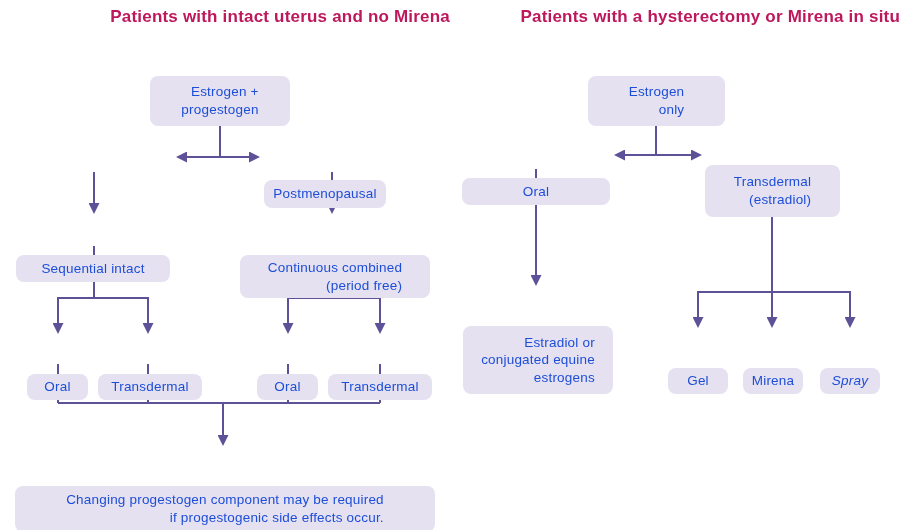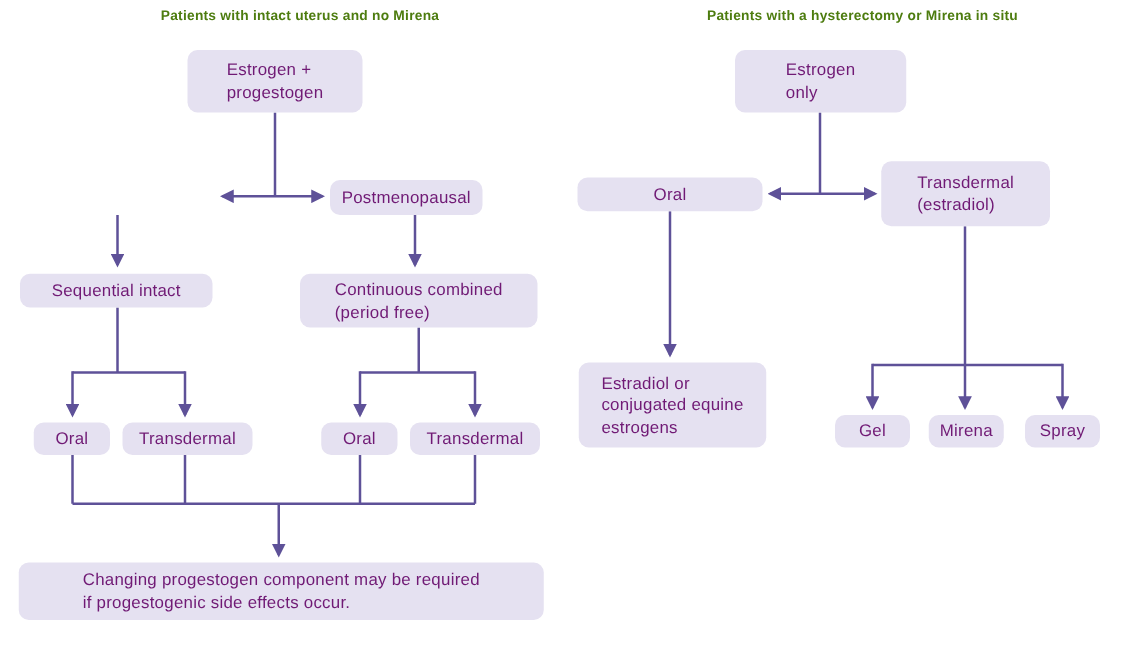--- a/index.html
+++ b/index.html
@@ -15,62 +15,63 @@
     font-family: "Liberation Sans", sans-serif;
     overflow: hidden;
   }
   svg.lines {
     position: absolute;
     left: 0;
     top: 0;
   }
   .title {
     position: absolute;
-    text-align: center;
-    font-size: 11px;
+    text-align: right;
+    font-size: 17px;
     font-weight: bold;
     letter-spacing: 0.2px;
-    color: #4d7c0f;
+    color: #be185d;
   }
   #t-left  { left: 30px;  top: 7px; width: 420px; }
   #t-right { left: 480px; top: 7px; width: 420px; }
   .node {
     position: absolute;
     display: flex;
     align-items: center;
     justify-content: center;
     background: #e5e1f1;
-    color: #701a75;
+    color: #1d4ed8;
     border-radius: 8px;
     font-size: 13.5px;
     line-height: 1.3;
     letter-spacing: 0.2px;
-    text-align: left;
+    text-align: right;
     white-space: pre-line;
     box-sizing: border-box;
+    margin-top: 36px;
   }
   
   #n-ep     { left: 150px; top: 40px;  width: 140px; height: 50px; }
   #n-peri   { left: 17px;  top: 144px; width: 153px; height: 28px; }
   #n-post   { left: 264px; top: 144px; width: 122px; height: 28px; }
   #n-seq    { left: 16px;  top: 219px; width: 154px; height: 27px; }
   #n-cont   { left: 240px; top: 219px; width: 190px; height: 43px; }
   #n-oral1  { left: 27px;  top: 338px; width: 61px;  height: 26px; }
   #n-trans1 { left: 98px;  top: 338px; width: 104px; height: 26px; }
   #n-oral2  { left: 257px; top: 338px; width: 61px;  height: 26px; }
   #n-trans2 { left: 328px; top: 338px; width: 104px; height: 26px; }
   #n-note   { left: 15px;  top: 450px; width: 420px; height: 46px; }
   
   #n-eo     { left: 588px; top: 40px;  width: 137px; height: 50px; }
   #n-oralr  { left: 462px; top: 142px; width: 148px; height: 27px; }
   #n-te     { left: 705px; top: 129px; width: 135px; height: 52px; }
   #n-ecee   { left: 463px; top: 290px; width: 150px; height: 68px; }
   #n-gel    { left: 668px; top: 332px; width: 60px;  height: 26px; }
   #n-patch  { left: 743px; top: 332px; width: 60px;  height: 26px; }
-  #n-spray  { left: 820px; top: 332px; width: 60px;  height: 26px; }
+  #n-spray  { left: 820px; top: 332px; width: 60px;  height: 26px; font-style: italic; }
 </style>
 </head>
 <body>
 
 <div class="canvas">
 
   <svg class="lines" width="900" height="530" viewBox="0 0 900 530">
     <defs>
       <marker id="arr" markerUnits="userSpaceOnUse" markerWidth="11" markerHeight="11" refX="9" refY="5.5" orient="auto">
         <path d="M0,0 L11,5.5 L0,11 Z" fill="#5e5198"></path>

